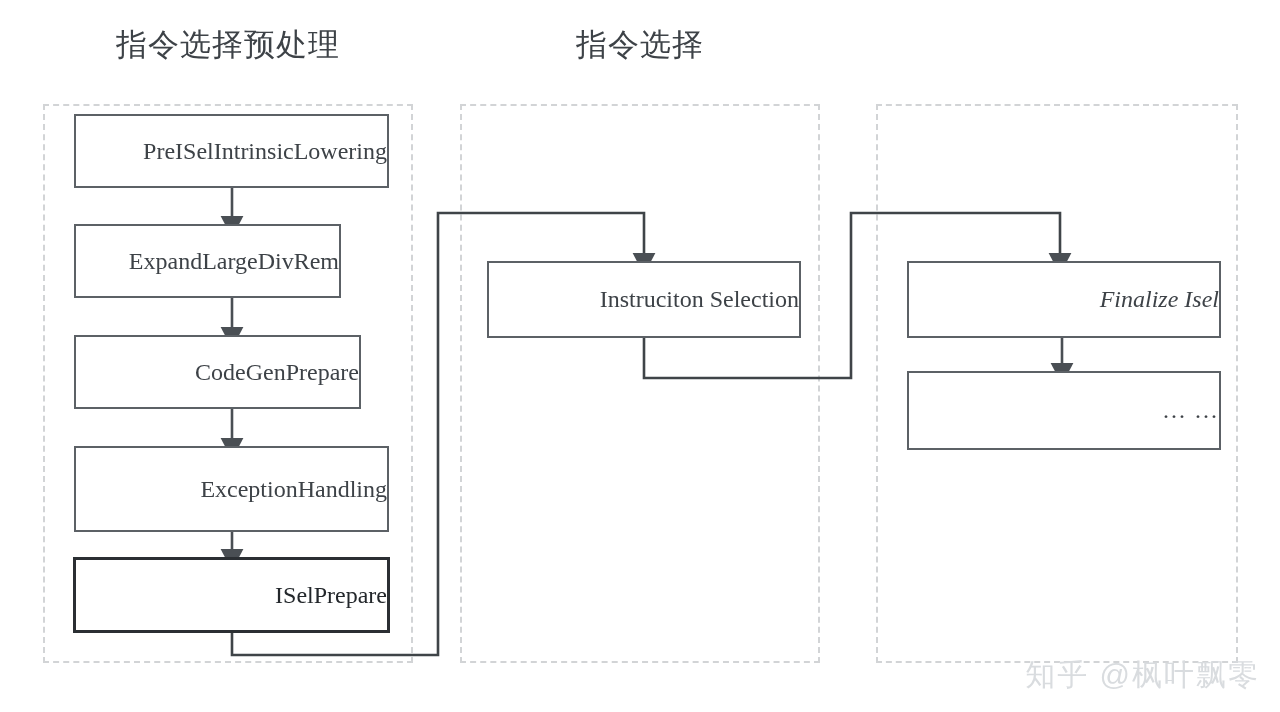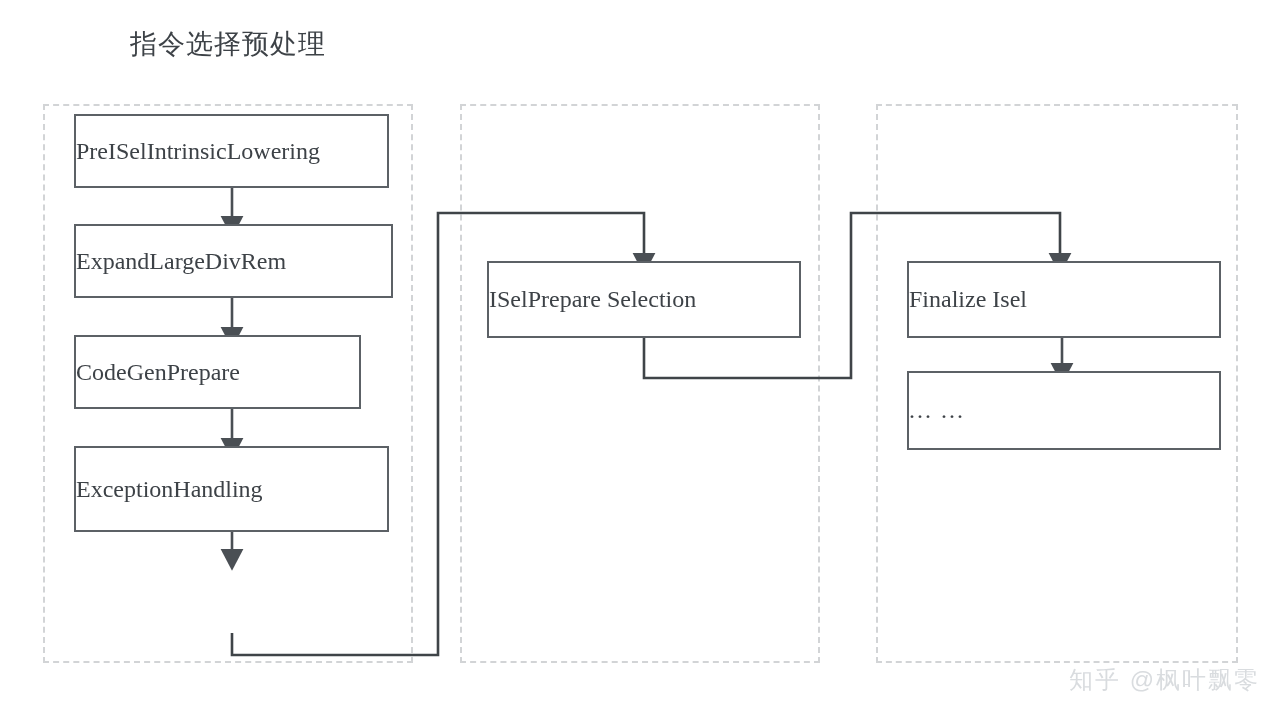--- a/index.html
+++ b/index.html
@@ -21,26 +21,26 @@
     left: 0;
     top: 0;
     width: 1280px;
     height: 712px;
   }
 
   
   .col-title {
     position: absolute;
     text-align: center;
-    font-size: 27px;
+    font-size: 31px;
     line-height: 1;
     color: #3d4247;
     letter-spacing: 1px;
     white-space: nowrap;
-    font-family: Liberation Sans, sans-serif;
+    font-family: Liberation Mono, monospace;
   }
   #title-1 { left: 43px;  top: 31px; width: 370px; }
   #title-2 { left: 460px; top: 31px; width: 360px; }
   #title-3 { left: 876px; top: 31px; width: 362px; }
 
   
   .group-box {
     position: absolute;
     border: 2px dashed #d2d4d6;
     box-sizing: border-box;
@@ -51,75 +51,76 @@
   #group-3 { left: 876px; top: 104px; width: 362px; height: 559px; }
 
   
   .node {
     position: absolute;
     box-sizing: border-box;
     border: 2px solid #5c6166;
     background: #ffffff;
     display: flex;
     align-items: center;
-    justify-content: flex-start;
+    justify-content: flex-end;
     font-size: 24px;
     line-height: 1.1;
     color: #3d4247;
     white-space: nowrap;
     z-index: 3;
   }
   .node.emphasis {
     border: 3px solid #2b2f33;
     color: #23272b;
   }
 
   
   #node-preisel      { left: 74px; top: 114px; width: 315px; height: 74px; }
-  #node-expanddiv    { left: 74px; top: 224px; width: 319px; height: 74px; }
+  #node-expanddiv    { left: 74px; top: 224px; width: 267px; height: 74px; }
   #node-codegenprep  { left: 74px; top: 335px; width: 287px; height: 74px; }
   #node-exception    { left: 74px; top: 446px; width: 315px; height: 86px; }
   #node-iselprepare  { left: 73px; top: 557px; width: 317px; height: 76px; }
 
   
   #node-isel         { left: 487px; top: 261px; width: 314px; height: 77px; }
 
   
-  #node-finalize     { left: 907px; top: 261px; width: 314px; height: 77px; }
+  #node-finalize     { left: 907px; top: 261px; width: 314px; height: 77px; font-style: italic; }
   #node-ellipsis     { left: 907px; top: 371px; width: 314px; height: 79px; }
   #node-ellipsis .ell-text { letter-spacing: 2px; }
 
   
   #connectors {
     position: absolute;
     left: 0; top: 0;
     width: 1280px; height: 712px;
     z-index: 2;
     pointer-events: none;
   }
 
   
   #watermark {
     position: absolute;
     right: 20px;
     bottom: 16px;
-    font-size: 24px;
+    font-size: 30px;
     color: #d9dcdf;
     letter-spacing: 2px;
     white-space: nowrap;
     font-family: "Liberation Sans", "DejaVu Sans", sans-serif;
     z-index: 6;
   }
 </style>
 </head>
 <body>
 
 <div id="canvas">
 
   <div class="col-title" id="title-1">指令选择预处理</div>
+  <div class="col-title" id="title-2">指令选择</div>
 
   <div class="group-box" id="group-1"></div>
   <div class="group-box" id="group-2"></div>
   <div class="group-box" id="group-3"></div>
 
   <svg id="connectors" viewBox="0 0 1280 712" width="1280" height="712" xmlns="http://www.w3.org/2000/svg">
     <defs>
       <marker id="arrowhead" markerWidth="9" markerHeight="10" refX="1.2" refY="5" orient="auto" markerUnits="strokeWidth">
         <path d="M0,0.6 L8.4,5 L0,9.4 z" fill="#4a4f54"></path>
       </marker>
@@ -148,23 +149,26 @@
   </div>
 
   <div class="node" id="node-codegenprep">
     <span>CodeGenPrepare</span>
   </div>
 
   <div class="node" id="node-exception">
     <span>ExceptionHandling</span>
   </div>
 
+  <div class="node emphasis" id="node-iselprepare">
+    <span>ISelPrepare</span>
+  </div>
 
   <div class="node" id="node-isel">
-    <span>ISelPrepare Selection</span>
+    <span>Instruciton Selection</span>
   </div>
 
   <div class="node" id="node-finalize">
     <span>Finalize Isel</span>
   </div>
 
   <div class="node" id="node-ellipsis">
     <span class="ell-text">... ...</span>
   </div>
 

